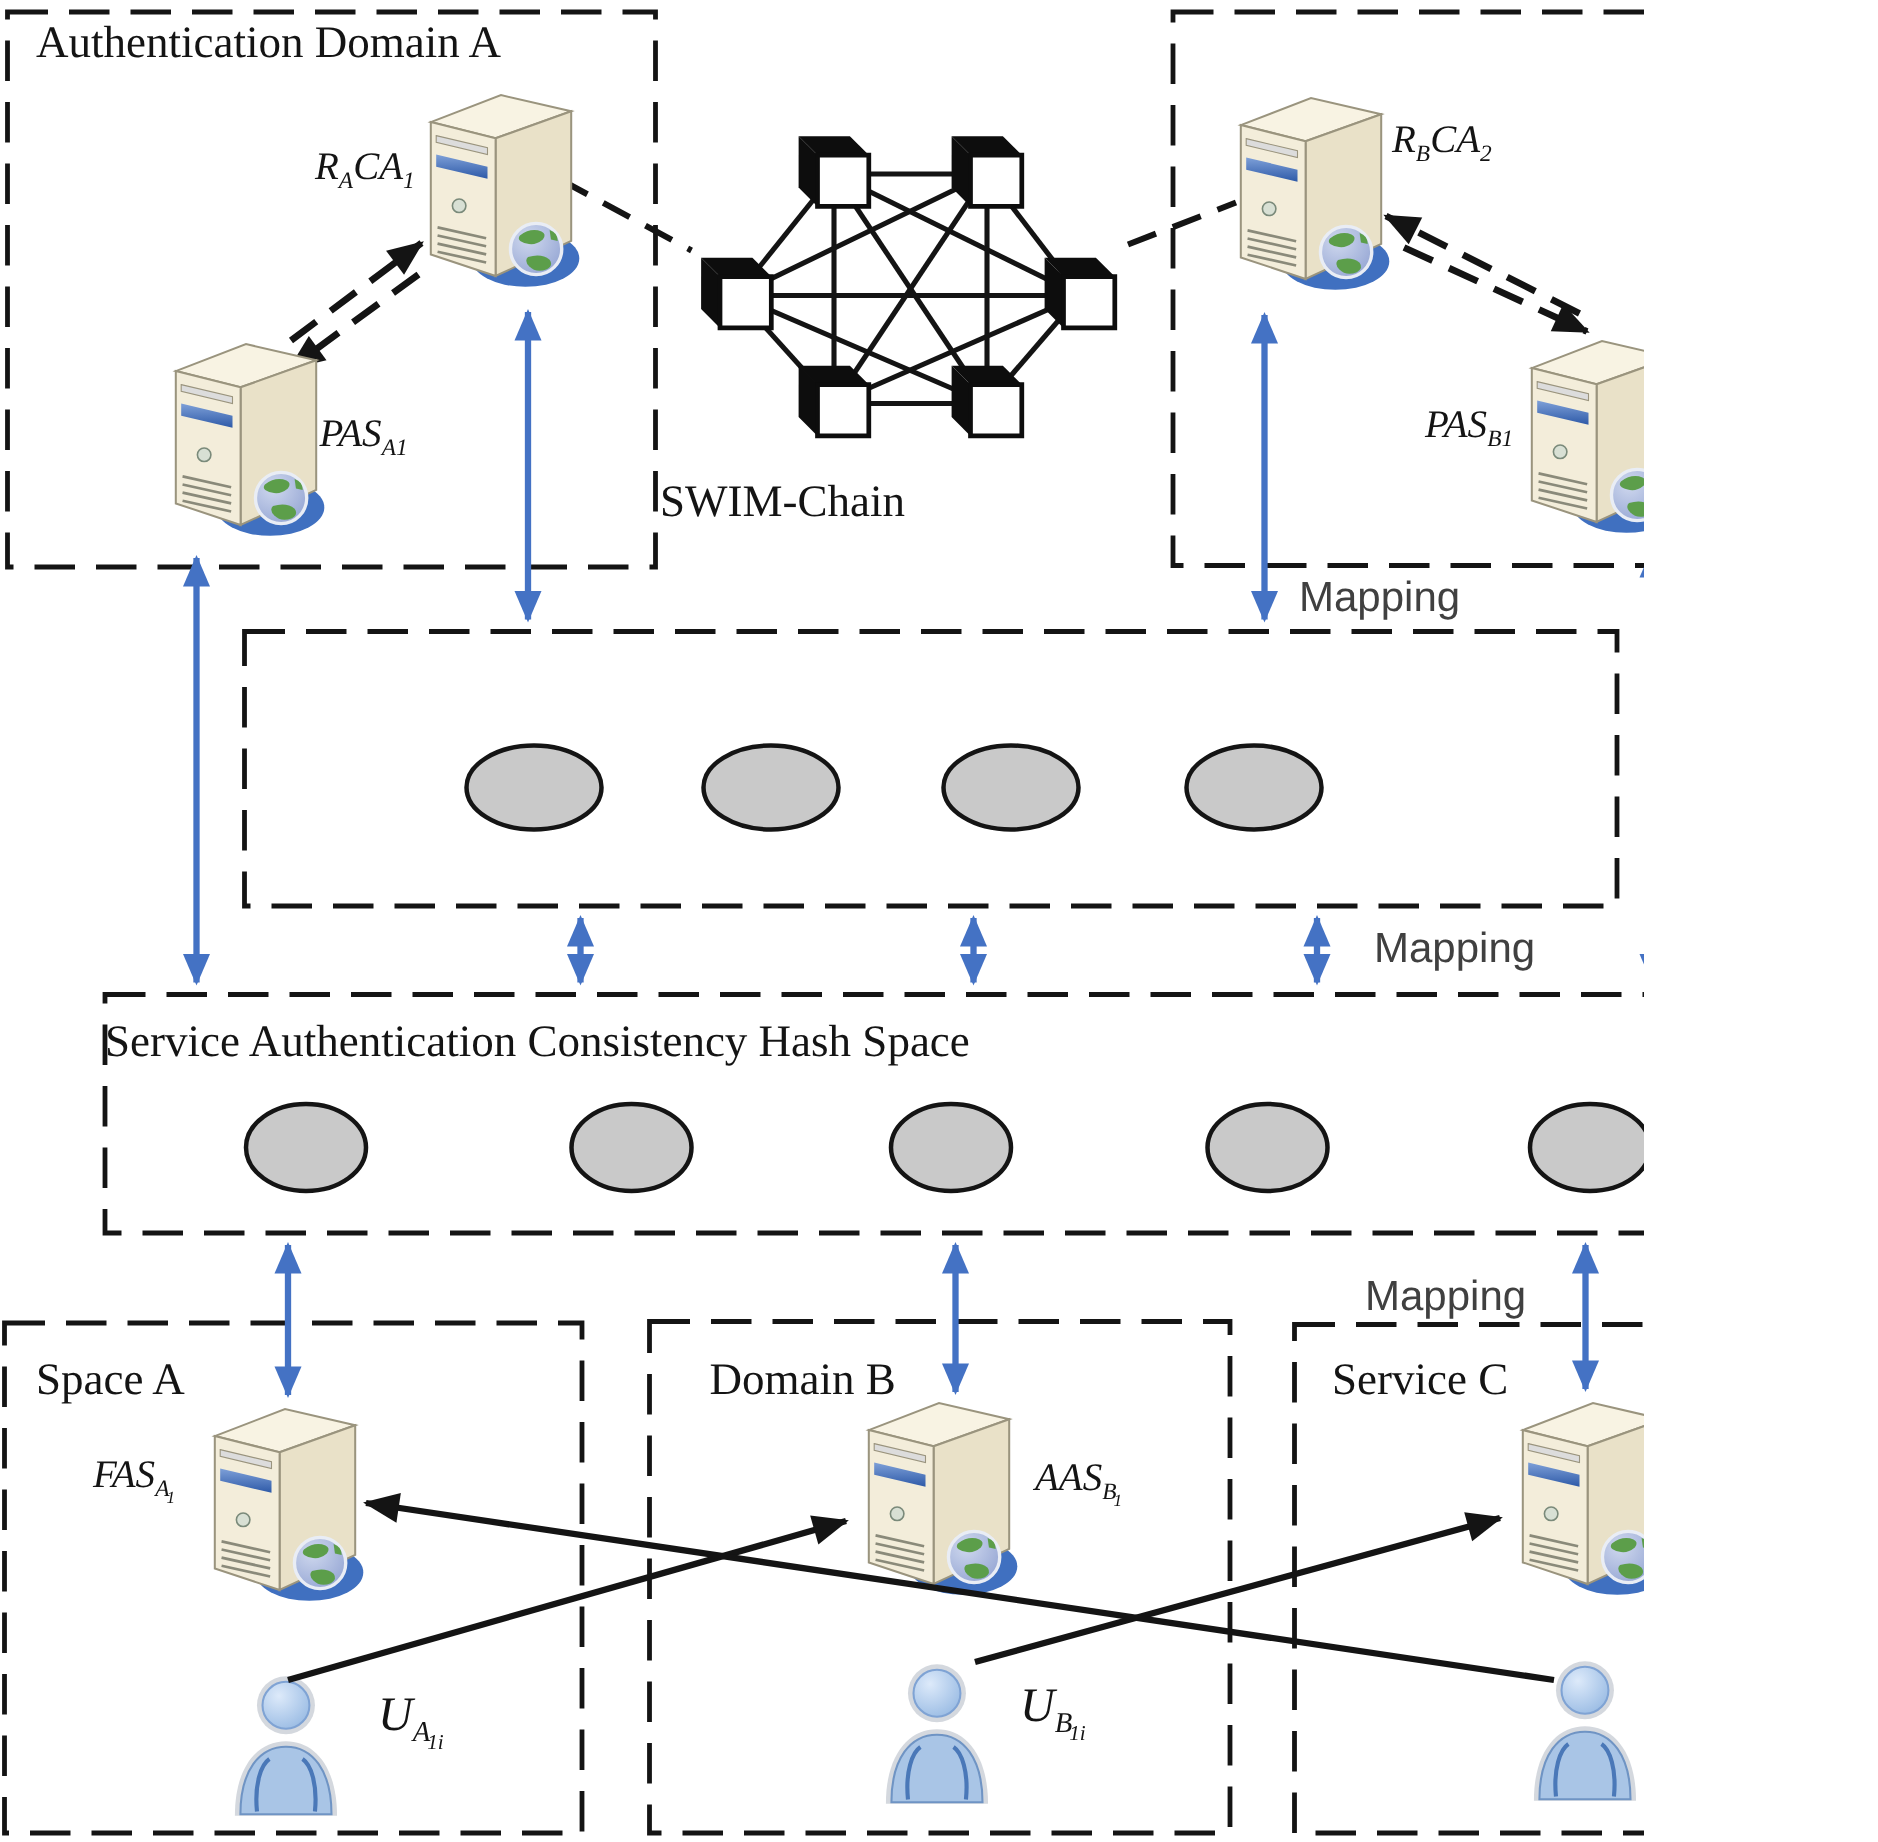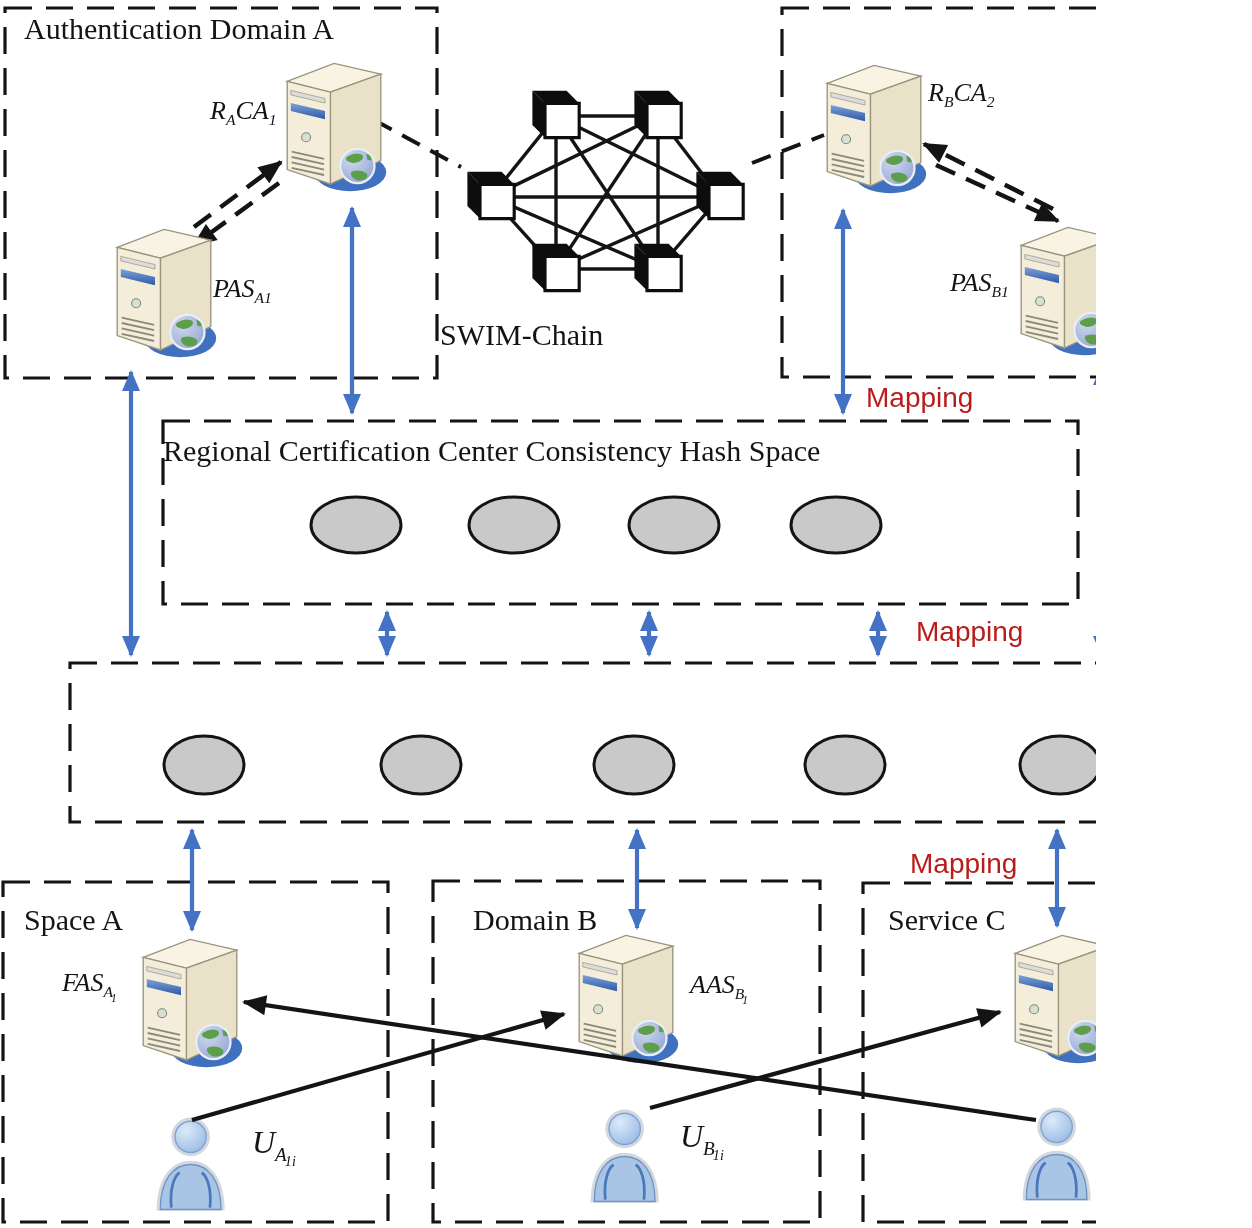--- a/index.html
+++ b/index.html
@@ -6,21 +6,21 @@
   #canvas{position:relative;width:1096px;height:1228px;background:#ffffff;overflow:hidden;
           font-family:"Liberation Serif",serif;}
   #diagram-svg{position:absolute;left:0;top:0;}
   .lbl{position:absolute;white-space:nowrap;color:#141414;z-index:5;}
   .title{font-family:"Liberation Serif",serif;font-size:30px;}
   .ctr{text-align:left;}
   .math{font-family:"Liberation Serif",serif;font-style:italic;font-size:26px;}
   .math .sub{font-size:0.60em;vertical-align:-0.40em;letter-spacing:0;}
   .math .subsub{font-size:0.44em;vertical-align:-0.95em;margin-left:-2px;}
   .ulabel{font-size:32px;}
-  .mapping{font-family:"Liberation Sans",sans-serif;font-size:28px;color:#b91c1c;}
+  .mapping{font-family:"Liberation Sans",sans-serif;font-size:28px;color:#404040;}
 </style>
 </head>
 <body>
 
 <div id="canvas">
 
 <svg id="diagram-svg" width="1252" height="1228" viewBox="0 0 1252 1228">
   <defs>
     <marker id="mblue" markerUnits="userSpaceOnUse" markerWidth="24" markerHeight="22" refX="20" refY="10" orient="auto-start-reverse">
       <path d="M1,1 L22,10 L1,19 Z" fill="#4472c4"></path>
@@ -169,21 +169,21 @@
     <line x1="192" y1="1120" x2="564" y2="1014" marker-end="url(#mblack)"></line>
     <line x1="650" y1="1108" x2="1000" y2="1012" marker-end="url(#mblack)"></line>
     <line x1="1036" y1="1120" x2="244" y2="1002" marker-end="url(#mblack)"></line>
   </g>
 </svg>
 
 <div class="lbl title" style="left:24px;top:12px">Authentication Domain A</div>
 
 <div class="lbl title ctr" style="left:440px;top:318px;width:334px">SWIM-Chain</div>
 
-<div class="lbl title ctr" style="left:163px;top:434px;width:915px">Regional Certification Center Consistency Hash Space</div>
+<div class="lbl title ctr" style="left:70px;top:678px;width:1115px">Service Authentication Consistency Hash Space</div>
 
 <div class="lbl mapping" style="left:866px;top:382px">Mapping</div>
 <div class="lbl mapping" style="left:916px;top:616px">Mapping</div>
 <div class="lbl mapping" style="left:910px;top:848px">Mapping</div>
 
 <div class="lbl title" style="left:24px;top:903px">Space A</div>
 <div class="lbl title" style="left:473px;top:903px">Domain B</div>
 <div class="lbl title" style="left:888px;top:903px">Service C</div>
 
 <div class="lbl math" style="left:210px;top:96px"><span>R</span><span class="sub">A</span><span>CA</span><span class="sub">1</span></div>

